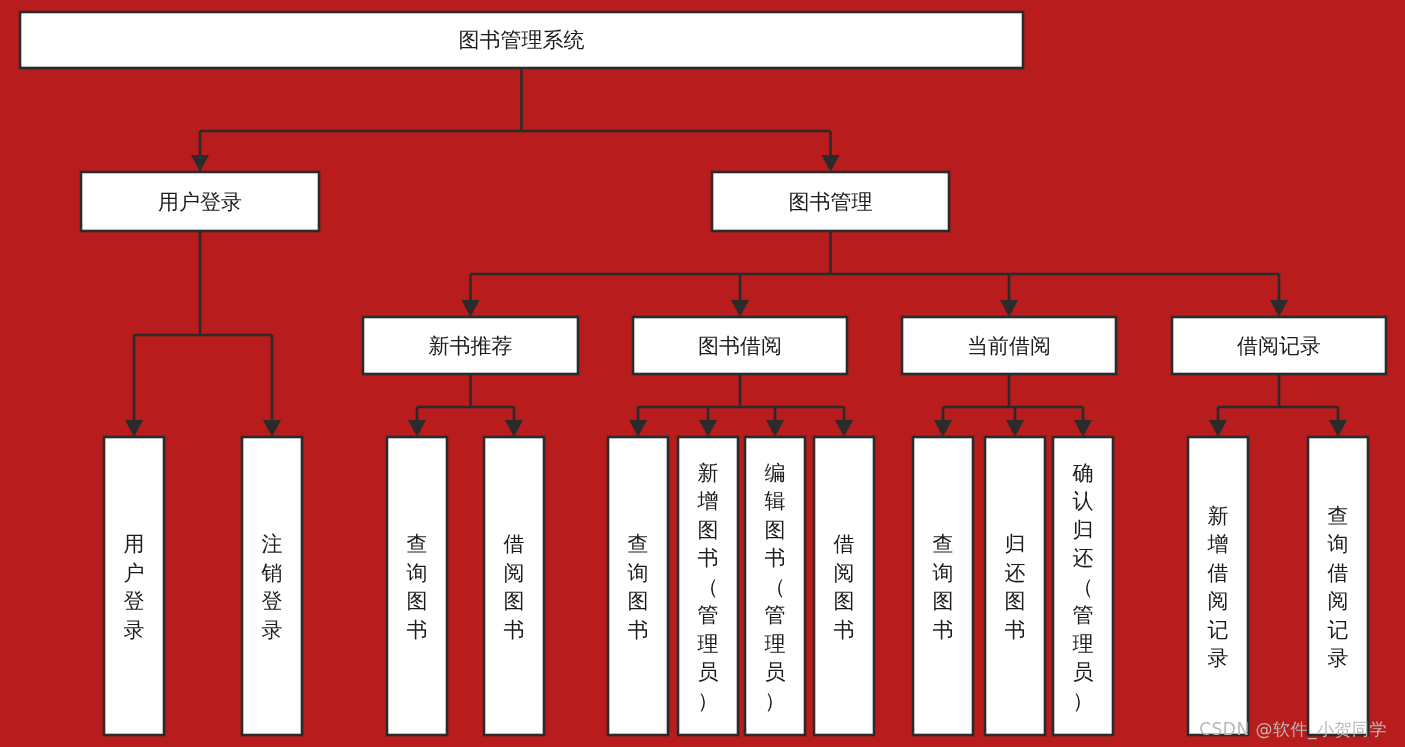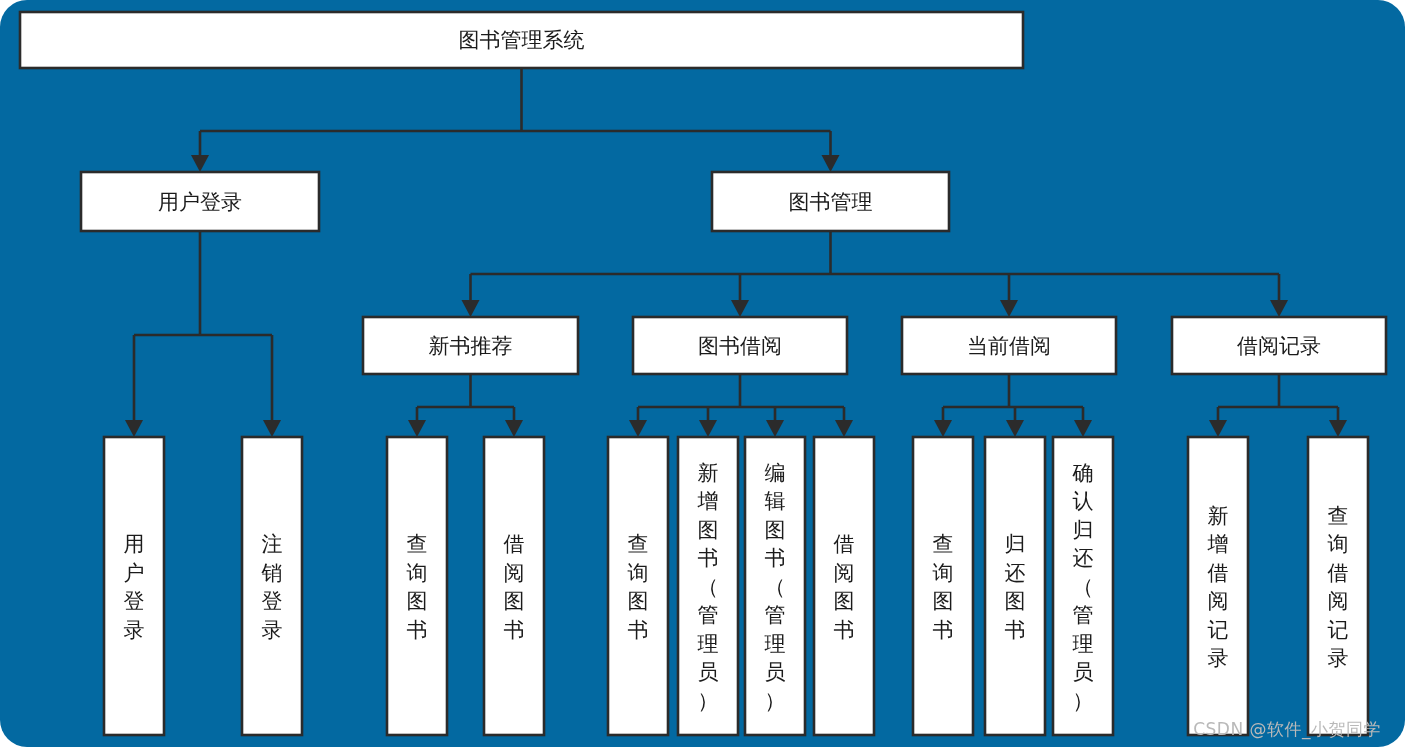--- a/index.html
+++ b/index.html
@@ -11,22 +11,21 @@
   body {
     width: 1405px;
     height: 747px;
     overflow: hidden;
     font-family: "DejaVu Sans", "Liberation Sans", sans-serif;
   }
   #diagram-root {
     position: relative;
     width: 1405px;
     height: 747px;
-    background: #0369a1;
-    border-radius: 27px;
+    background: #b91c1c;
   }
   svg#diagram-svg {
     position: absolute;
     top: 0;
     left: 0;
     width: 1405px;
     height: 747px;
     display: block;
   }
   .node-box {
@@ -52,21 +51,21 @@
     dominant-baseline: middle;
   }
   .node-label-v {
     font-family: "DejaVu Sans", "Liberation Sans", sans-serif;
     font-size: 21px;
     fill: #1b1b1b;
     text-anchor: middle;
   }
   .watermark-text {
     position: absolute;
-    right: 24px;
+    right: 18px;
     bottom: 6px;
     font-family: "DejaVu Sans", "Liberation Sans", sans-serif;
     font-size: 17px;
     color: #b9b9b9;
     letter-spacing: 0.5px;
     white-space: nowrap;
     user-select: none;
   }
 </style>
 </head>

